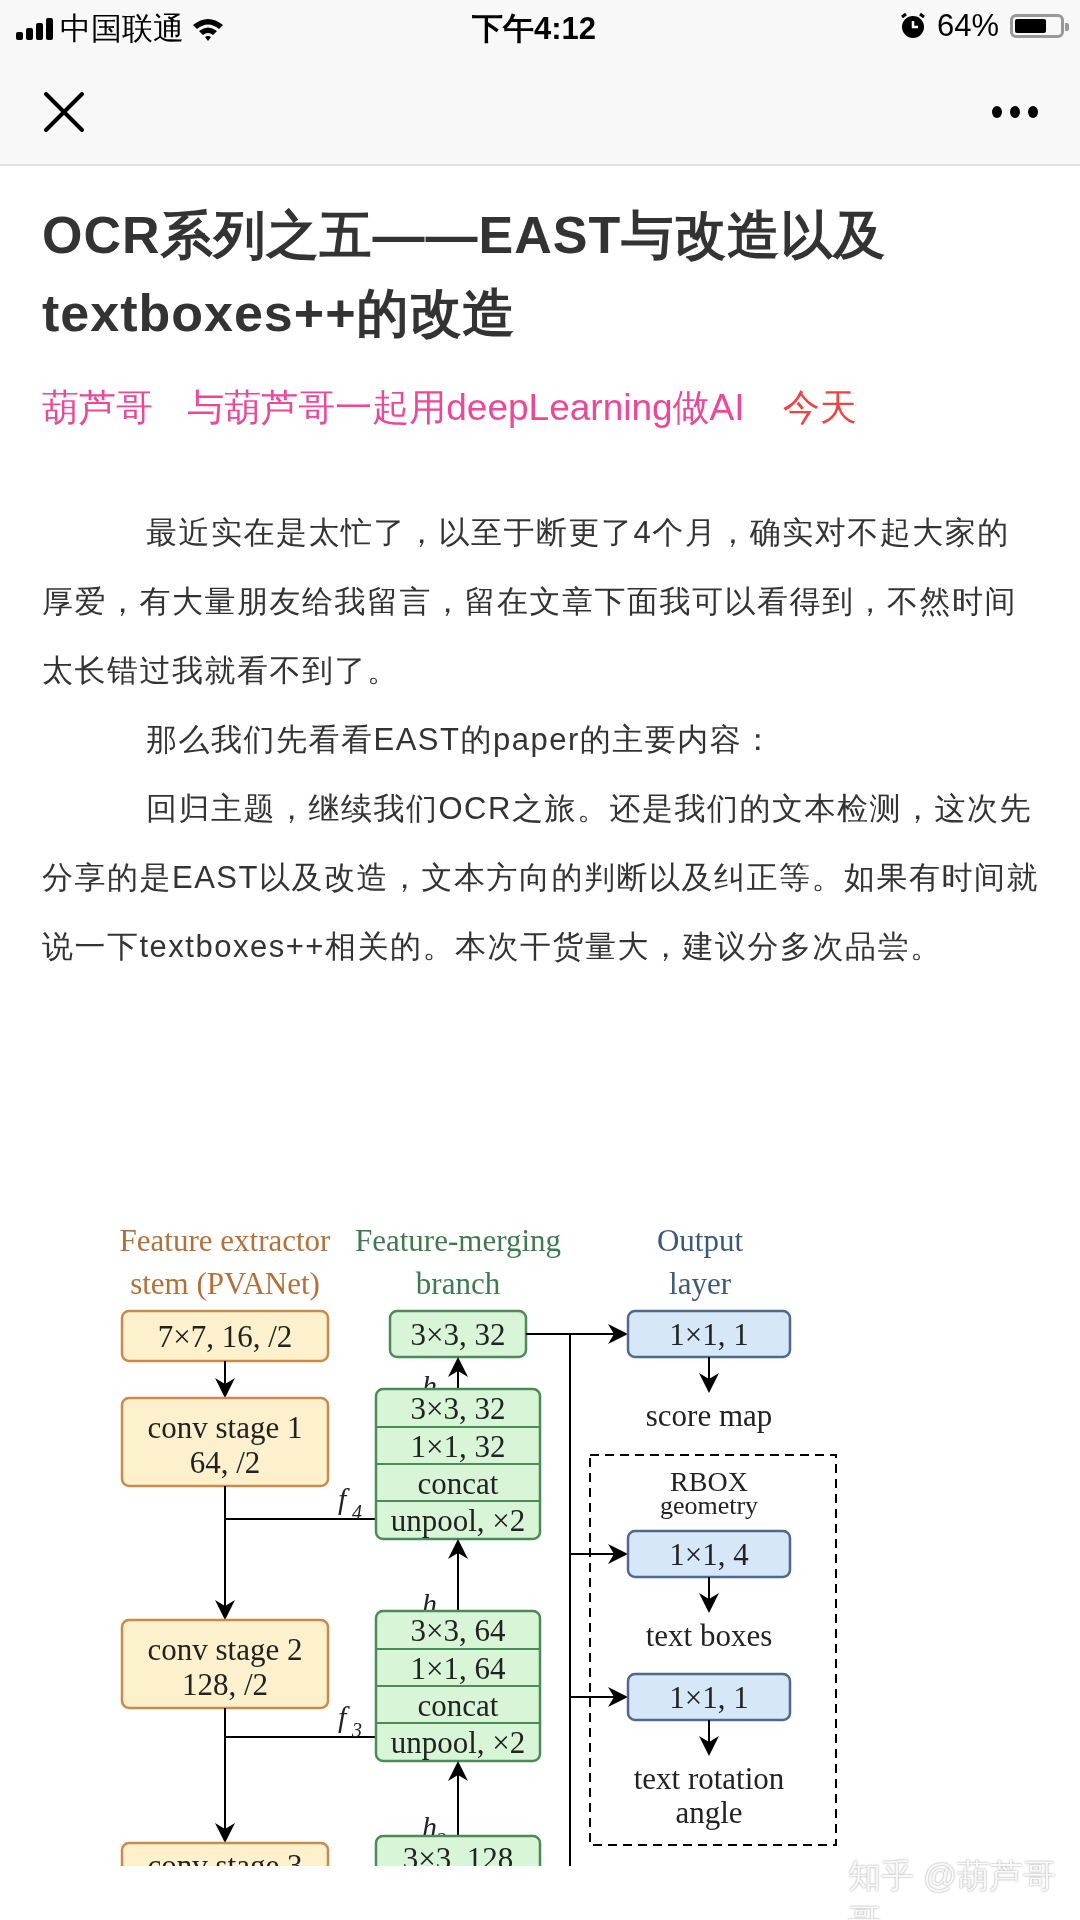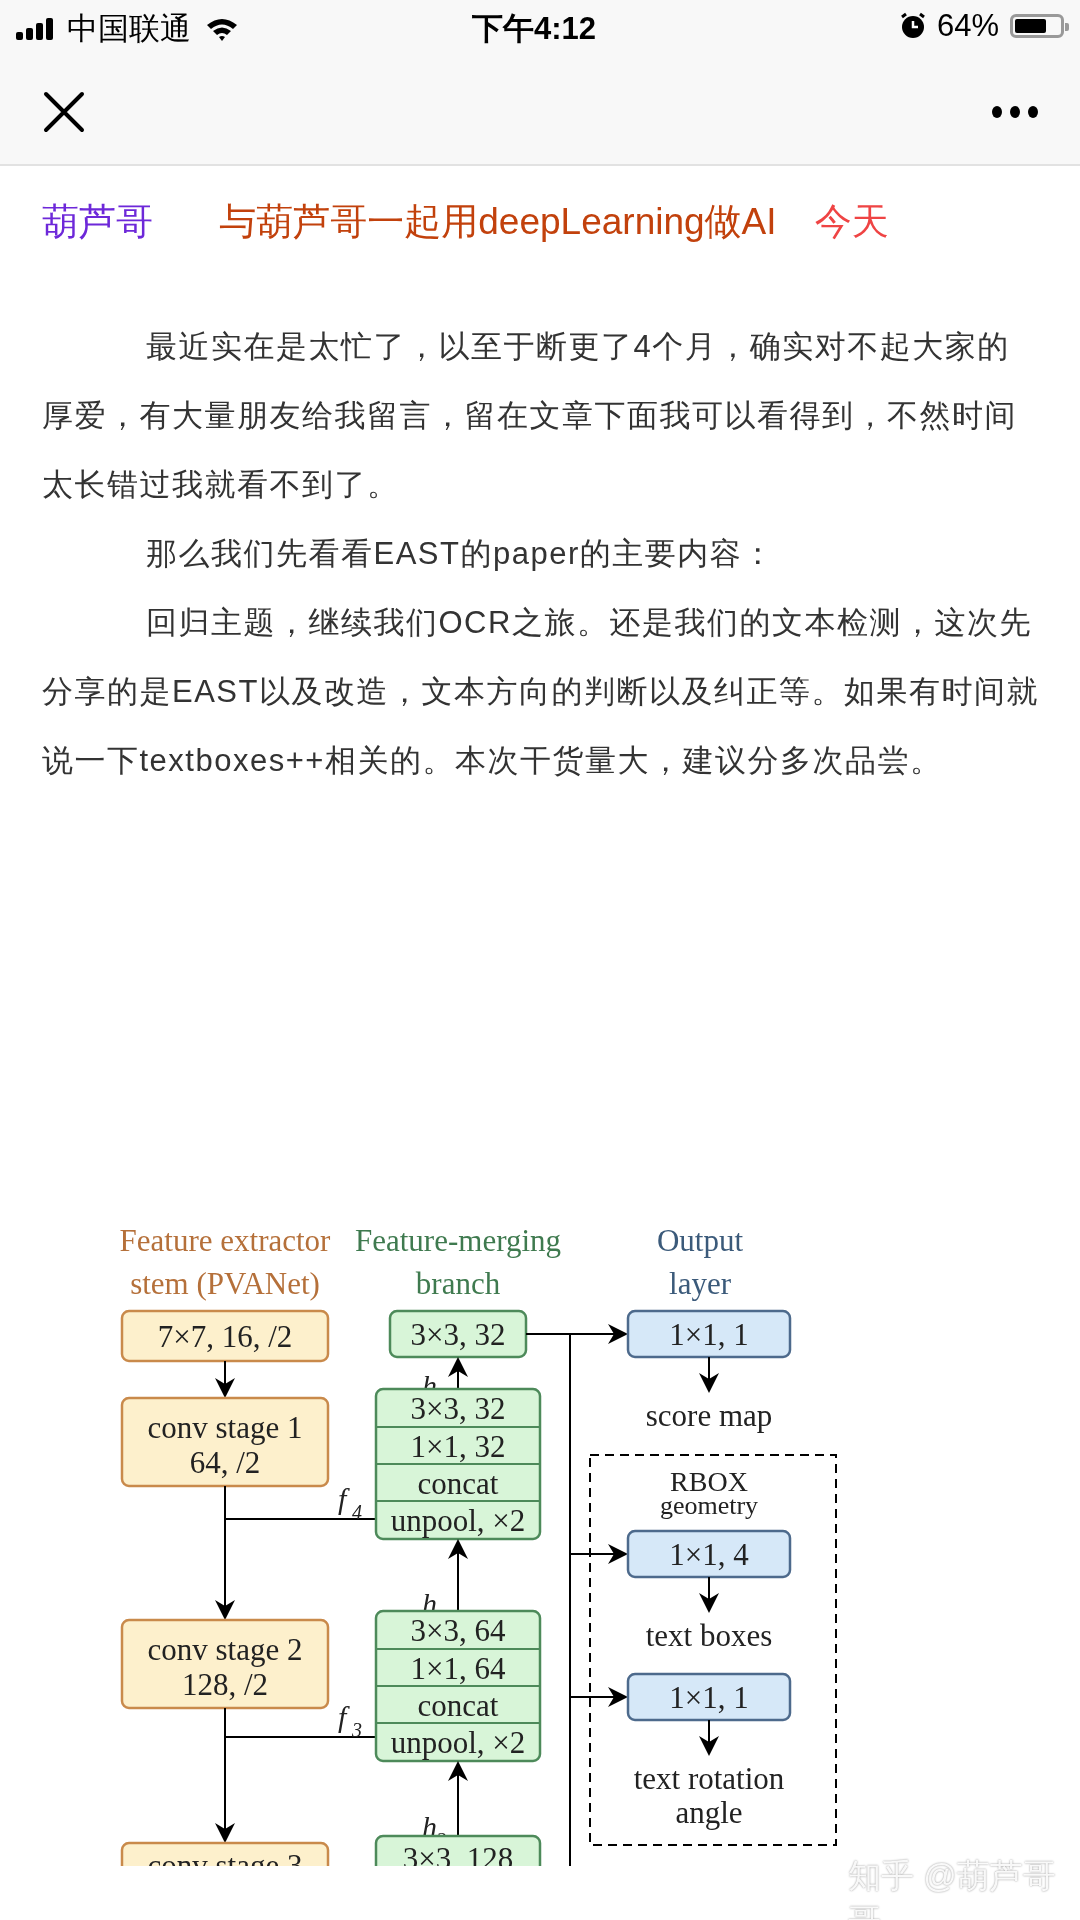--- a/index.html
+++ b/index.html
@@ -8,21 +8,21 @@
       background: #ffffff;
       font-family: "Liberation Sans", "DejaVu Sans", sans-serif;
       color: #333;
       position: relative;
     }
     .status-bar {
       position: absolute; left: 0; top: 0; width: 1080px; height: 54px;
       background: #f8f8f8;
       font-size: 31px; color: #000;
     }
-    .status-left { position: absolute; left: 16px; top: 8px; display: flex; align-items: center; gap: 14px; }
+    .status-left { position: absolute; left: 16px; top: 8px; display: flex; align-items: center; gap: 7px; }
     .signal { display: flex; align-items: flex-end; gap: 3px; height: 22px; }
     .signal span { display: block; width: 7px; background: #000; border-radius: 2px; }
     .status-center { position: absolute; left: 0; width: 1068px; top: 8px; text-align: center; font-weight: bold; }
     .status-right { position: absolute; right: 16px; top: 8px; display: flex; align-items: center; gap: 11px; }
     .battery { width: 54px; height: 24px; border: 3px solid #999; border-radius: 6px; position: relative; box-sizing: border-box; }
     .battery-fill { position: absolute; left: 2px; top: 2px; bottom: 2px; background: #000; border-radius: 2px; }
     .battery-tip { position: absolute; right: -8px; top: 6px; width: 4px; height: 8px; background: #999; border-radius: 0 2px 2px 0; }
 
     .nav-bar {
       position: absolute; left: 0; top: 54px; width: 1080px; height: 112px;
@@ -31,22 +31,22 @@
     .close-btn { position: absolute; left: 36px; top: 30px; width: 56px; height: 56px; cursor: pointer; }
     .more-btn { position: absolute; right: 30px; top: 30px; width: 70px; height: 56px; cursor: pointer; display: flex; align-items: center; justify-content: center; gap: 8px; }
     .more-btn span { width: 10px; height: 12px; background: #000; border-radius: 50%; display: block; }
 
     .article { position: absolute; left: 42px; top: 166px; width: 1000px; }
     .title {
       margin: 30px 0 0 0; font-size: 52px; line-height: 78px; font-weight: bold; color: #333;
       letter-spacing: 1px;
     }
     .meta { margin-top: 26px; font-size: 37px; line-height: 60px; white-space: nowrap; }
-    .meta .author { color: #6d28d9; margin-right: 44px; }
-    .meta .account { color: #c2410c; margin-right: 28px; cursor: pointer; margin-left: 12px; }
+    .meta .author { color: #ec4899; margin-right: 24px; }
+    .meta .account { color: #ec4899; margin-right: 28px; cursor: pointer; }
     .meta .date { color: #ef4444; }
 
     .content { margin-top: 60px; font-size: 31px; line-height: 69px; color: #333; letter-spacing: 1.5px; }
     .content p { margin: 0; text-indent: 104px; }
 
     .figure { position: absolute; left: 70px; top: 1201px; width: 960px; height: 665px; }
     .figure svg { display: block; }
     .watermark {
       position: absolute; left: 848px; top: 1854px; font-size: 33px; color: rgba(255,255,255,0.92);
       text-shadow: 0 0 2px rgba(0,0,0,0.45);
@@ -92,20 +92,24 @@
     </svg>
   </div>
   <div class="more-btn">
     <span></span>
       <span></span>
       <span></span>
   </div>
 </div>
 
 <div class="article">
+  <h1 class="title">
+    <span>OCR系列之五——EAST与改造以及</span><br>
+    <span>textboxes++的改造</span>
+  </h1>
   <div class="meta">
     <span class="author">葫芦哥</span>
     <span class="account">与葫芦哥一起用deepLearning做AI</span>
     <span class="date">今天</span>
   </div>
   <div class="content">
     <p>最近实在是太忙了，以至于断更了4个月，确实对不起大家的厚爱，有大量朋友给我留言，留在文章下面我可以看得到，不然时间太长错过我就看不到了。</p>
     <p>那么我们先看看EAST的paper的主要内容：</p>
     <p>回归主题，继续我们OCR之旅。还是我们的文本检测，这次先分享的是EAST以及改造，文本方向的判断以及纠正等。如果有时间就说一下textboxes++相关的。本次干货量大，建议分多次品尝。</p>
   </div>

